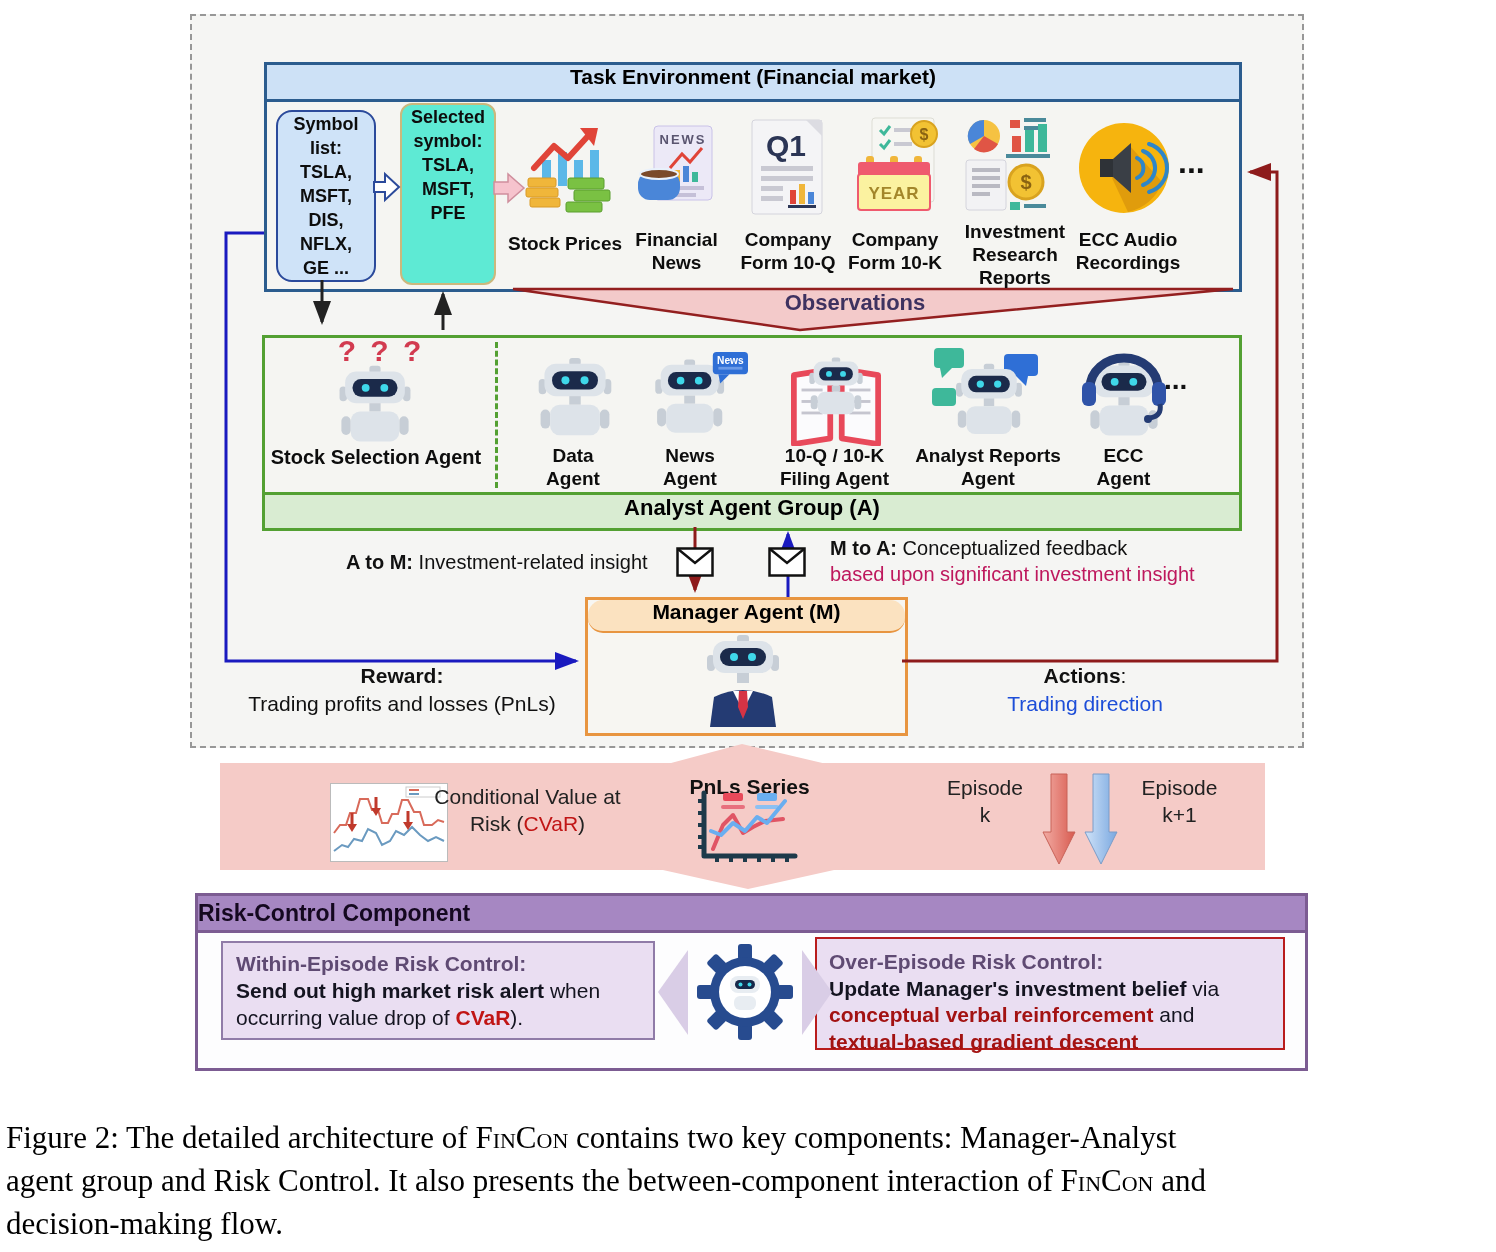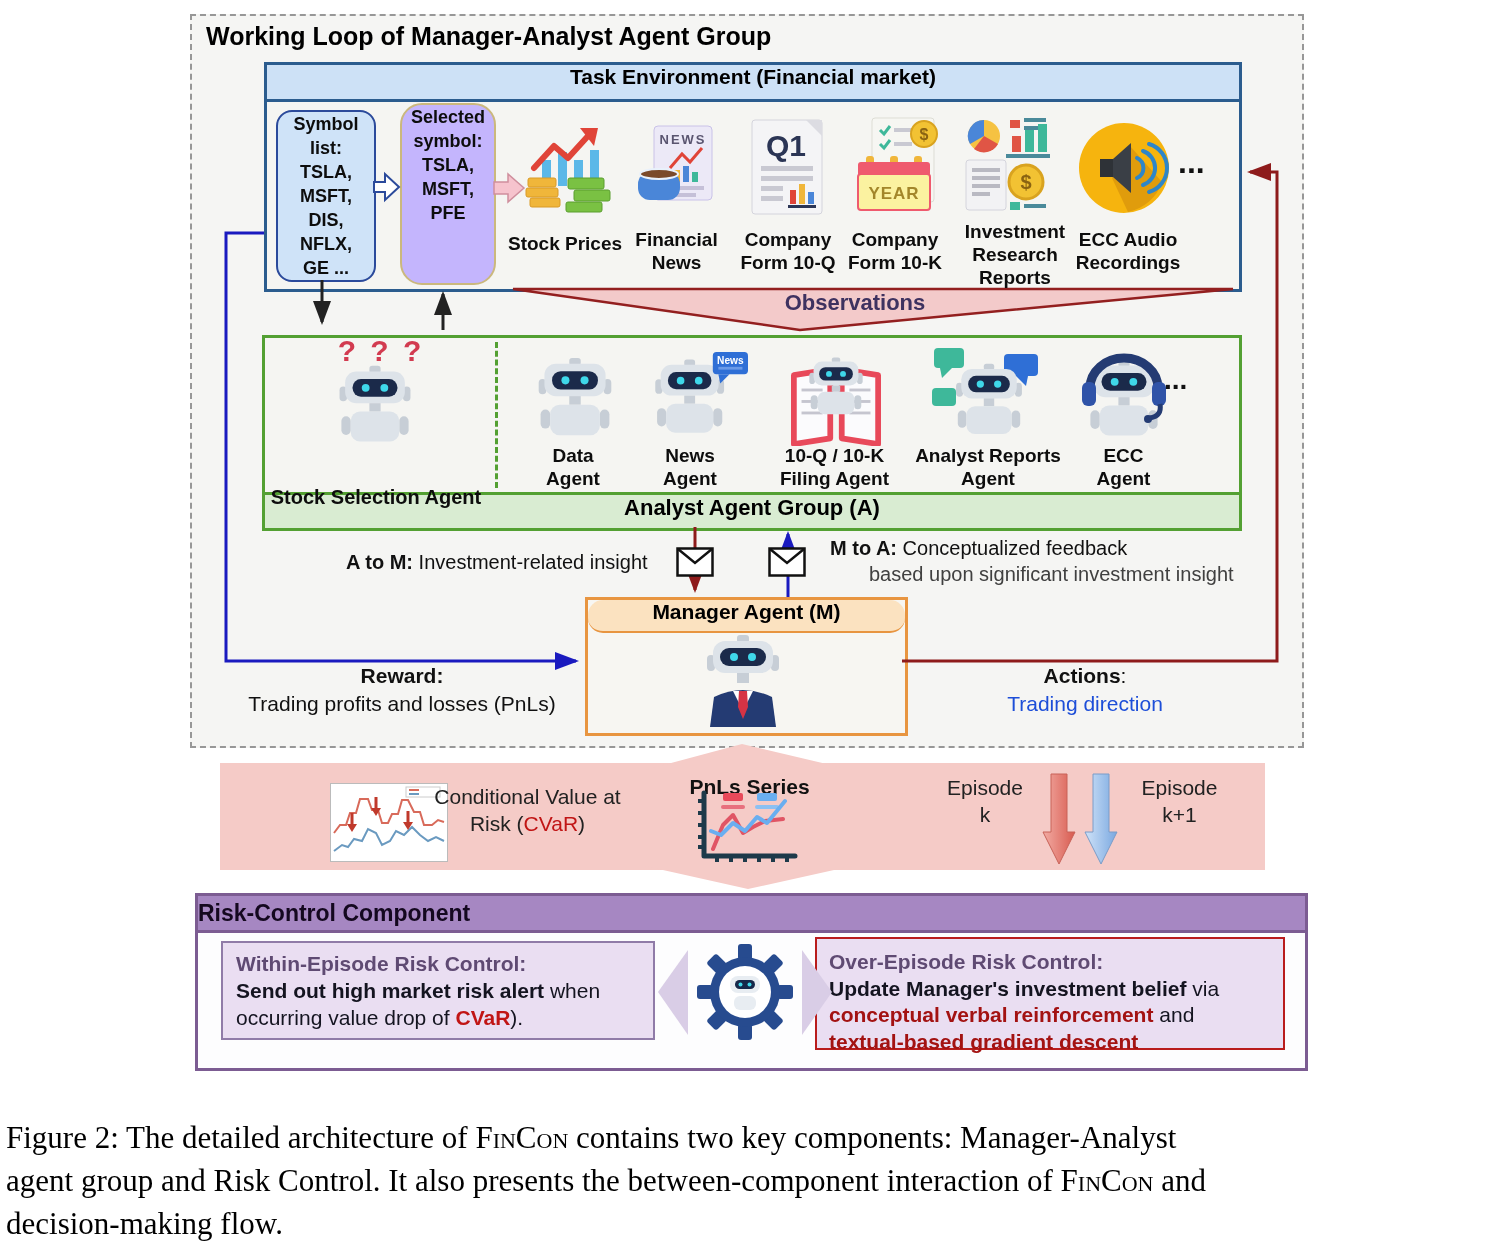--- a/index.html
+++ b/index.html
@@ -50,21 +50,21 @@
   <div class="abs hdrband pre" style="left:276px;top:110px;width:96px;height:168px;background:#cfe3f8;border:2px solid #2b4a9b;border-radius:16px;font-size:18px;line-height:24px;text-align:center;color:#0d0d0d;">
     <span>Symbol
 list:
 TSLA,
 MSFT,
 DIS,
 NFLX,
 GE ...</span>
   </div>
 
-  <div class="abs hdrband pre" style="left:400px;top:103px;width:92px;height:178px;background:#c4b5fd;border:2px solid #cbb87d;border-radius:22px;font-size:18px;line-height:24px;text-align:center;color:#0d0d0d;">
+  <div class="abs hdrband pre" style="left:400px;top:103px;width:92px;height:178px;background:#5eead4;border:2px solid #cbb87d;border-radius:12px;font-size:18px;line-height:24px;text-align:center;color:#0d0d0d;">
     <span>Selected
 symbol:
 TSLA,
 MSFT,
 PFE</span>
   </div>
 
   <div class="abs" style="left:262px;top:335px;width:974px;height:190px;border:3px solid #53a032;background:#f5f5f2;">
     <div class="abs hdrband" style="left:-3px;bottom:-3px;width:974px;height:33px;background:#d9ecd2;border:3px solid #53a032;font-size:22px;color:#000;">
       <span>Analyst Agent Group (A)</span>
@@ -124,21 +124,20 @@
 
     <path d="M902,661 H1277 V172 H1250" fill="none" stroke="#8e1b1b" stroke-width="3" marker-end="url(#ar)"></path>
 
     <path d="M322,280 V322" fill="none" stroke="#222" stroke-width="3" marker-end="url(#ak)"></path>
     <path d="M443,330 V294" fill="none" stroke="#222" stroke-width="3" marker-end="url(#ak)"></path>
 
     <path d="M695,527 V590" fill="none" stroke="#8e1b1b" stroke-width="3" marker-end="url(#ar)"></path>
     <path d="M788,597 V534" fill="none" stroke="#1a1abf" stroke-width="3" marker-end="url(#ab)"></path>
   </svg>
 
-  <div class="abs" style="left:206px;top:22px;width:680px;font-size:25px;font-weight:bold;color:#000;">Working Loop of Manager-Analyst Agent Group</div>
 
   <svg class="abs" style="left:522px;top:120px;" width="96" height="96" viewBox="0 0 96 96">
     <rect x="20" y="40" width="9" height="26" fill="#5bb8e8"></rect>
       <rect x="36" y="32" width="9" height="34" fill="#5bb8e8"></rect>
     <rect x="52" y="40" width="9" height="26" fill="#5bb8e8"></rect>
       <rect x="68" y="30" width="9" height="36" fill="#5bb8e8"></rect>
     <polyline points="12,48 32,26 46,38 66,16" fill="none" stroke="#e04438" stroke-width="6" stroke-linecap="round" stroke-linejoin="round"></polyline>
     <polygon points="58,8 76,8 72,26" fill="#e04438"></polygon>
     <rect x="6" y="58" width="28" height="9" rx="2" fill="#f0b63a" stroke="#d99a26"></rect>
     <rect x="4" y="68" width="32" height="9" rx="2" fill="#f0b63a" stroke="#d99a26"></rect>
@@ -237,21 +236,21 @@
   <div class="abs lbl" style="left:1068px;top:228px;width:120px;">ECC Audio
 Recordings</div>
   <div class="abs" style="left:1178px;top:144px;width:60px;font-size:32px;font-weight:bold;color:#111;">...</div>
 
   <div class="abs" style="left:770px;top:290px;width:170px;text-align:center;font-size:22px;font-weight:bold;color:#3e3260;">Observations</div>
 
   <div class="abs" style="left:316px;top:334px;width:130px;text-align:center;font-size:30px;font-weight:bold;color:#d23b50;letter-spacing:3px;">? ? ?</div>
   <svg class="abs" style="left:328px;top:364px;" width="94" height="84" viewBox="0 0 80 90">
       <use href="#robot"></use>
     </svg>
-  <div class="abs lbl" style="left:262px;top:446px;width:228px;font-size:20px;margin-top:40px;">Stock Selection Agent</div>
+  <div class="abs lbl" style="left:262px;top:446px;width:228px;font-size:20px;">Stock Selection Agent</div>
 
   <svg class="abs" style="left:536px;top:356px;" width="78" height="86" viewBox="0 0 80 90">
       <use href="#robot"></use>
     </svg>
   <div class="abs lbl" style="left:518px;top:444px;width:110px;">Data
 Agent</div>
 
   <svg class="abs" style="left:648px;top:350px;" width="100" height="92" viewBox="0 0 108 95">
     <use href="#robot" x="4" y="6" width="82" height="88"></use>
     <rect x="70" y="0" width="38" height="24" rx="4" fill="#2f6fd6"></rect>
@@ -303,21 +302,21 @@
   <div class="abs" style="left:346px;top:551px;width:330px;font-size:20px;color:#111;"><span class="seg-b">A to M:</span><span> Investment-related  insight</span></div>
   <svg class="abs" style="left:676px;top:547px;" width="38" height="30" viewBox="0 0 38 30">
     <rect x="1.5" y="1.5" width="35" height="27" fill="#fff" stroke="#111" stroke-width="2.5"></rect>
     <polyline points="2,2 19,16 36,2" fill="none" stroke="#111" stroke-width="2.5"></polyline>
   </svg>
   <svg class="abs" style="left:768px;top:547px;" width="38" height="30" viewBox="0 0 38 30">
     <rect x="1.5" y="1.5" width="35" height="27" fill="#fff" stroke="#111" stroke-width="2.5"></rect>
     <polyline points="2,2 19,16 36,2" fill="none" stroke="#111" stroke-width="2.5"></polyline>
   </svg>
   <div class="abs" style="left:830px;top:537px;width:430px;font-size:20px;color:#111;"><span class="seg-b">M to A:</span><span> Conceptualized feedback</span></div>
-  <div class="abs" style="left:830px;top:563px;width:440px;font-size:20px;color:#404040;margin-left:39px;"><span>based upon significant investment insight</span></div>
+  <div class="abs" style="left:830px;top:563px;width:440px;font-size:20px;color:#be185d;"><span>based upon significant investment insight</span></div>
 
   <svg class="abs" style="left:702px;top:633px;" width="82" height="94" viewBox="0 0 82 94">
     <rect x="35" y="2" width="12" height="8" rx="3" fill="#c7ced6"></rect>
     <rect x="5" y="22" width="8" height="16" rx="4" fill="#c7ced6"></rect>
       <rect x="69" y="22" width="8" height="16" rx="4" fill="#c7ced6"></rect>
     <rect x="11" y="8" width="60" height="32" rx="12" fill="#dde3e9"></rect>
     <rect x="18" y="15" width="46" height="18" rx="9" fill="#1b2a4a"></rect>
     <circle cx="32" cy="24" r="4" fill="#3fd8ea"></circle>
       <circle cx="50" cy="24" r="4" fill="#3fd8ea"></circle>
     <rect x="35" y="40" width="12" height="10" fill="#c7ced6"></rect>

